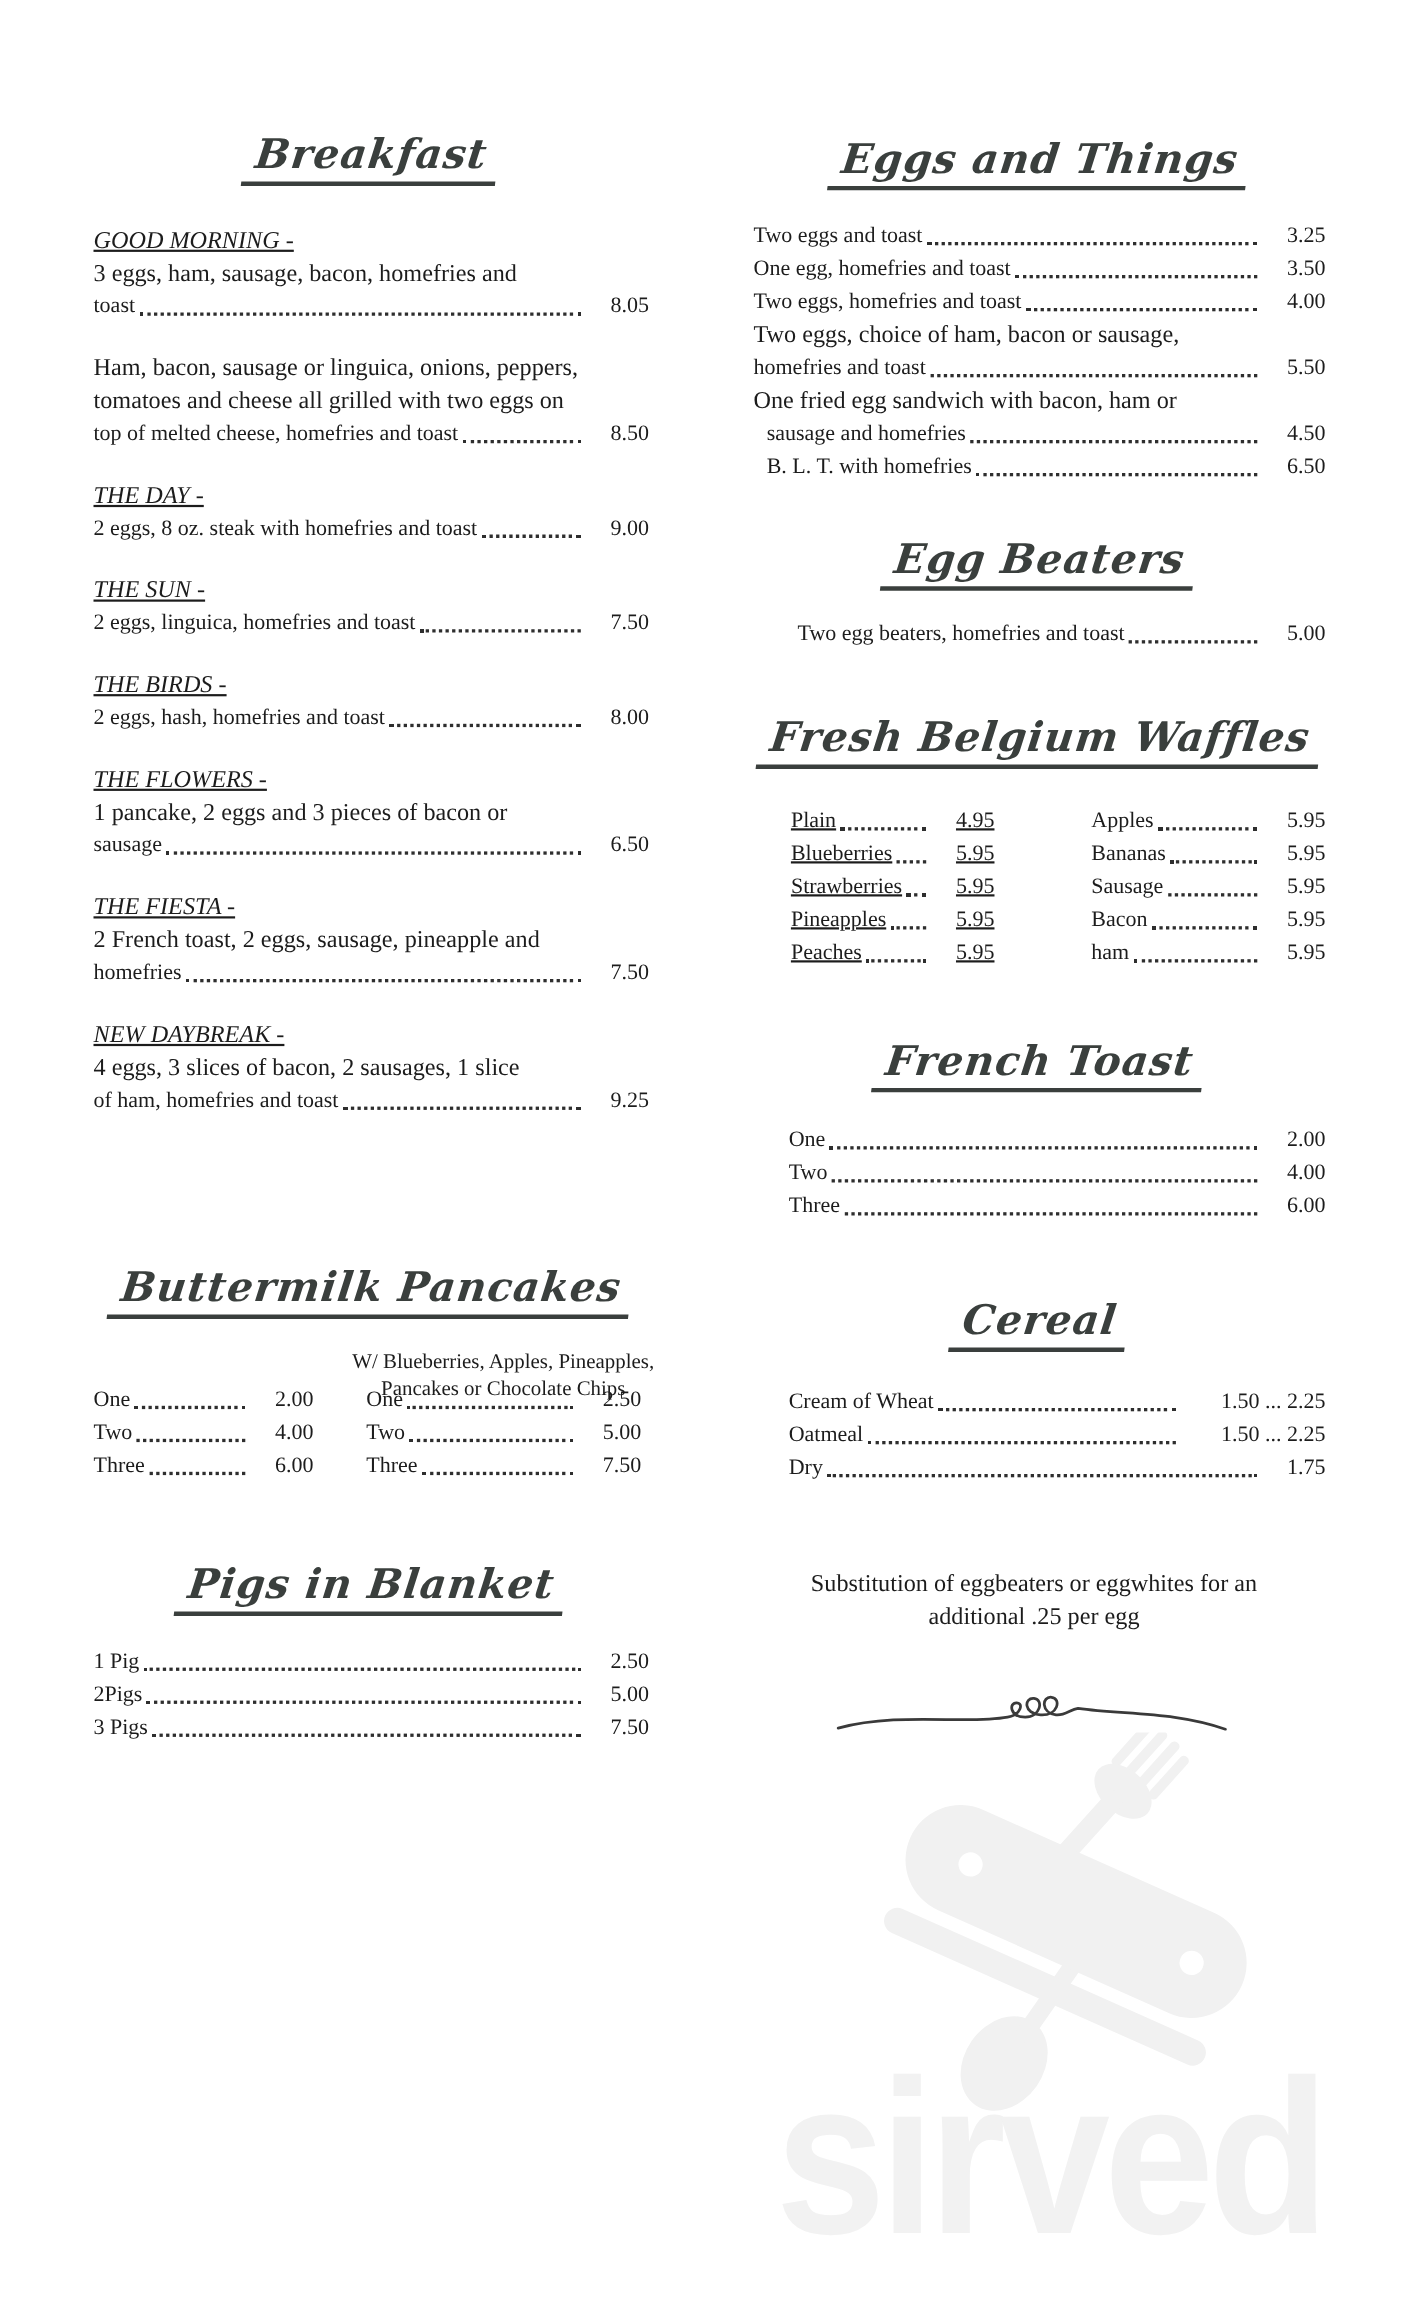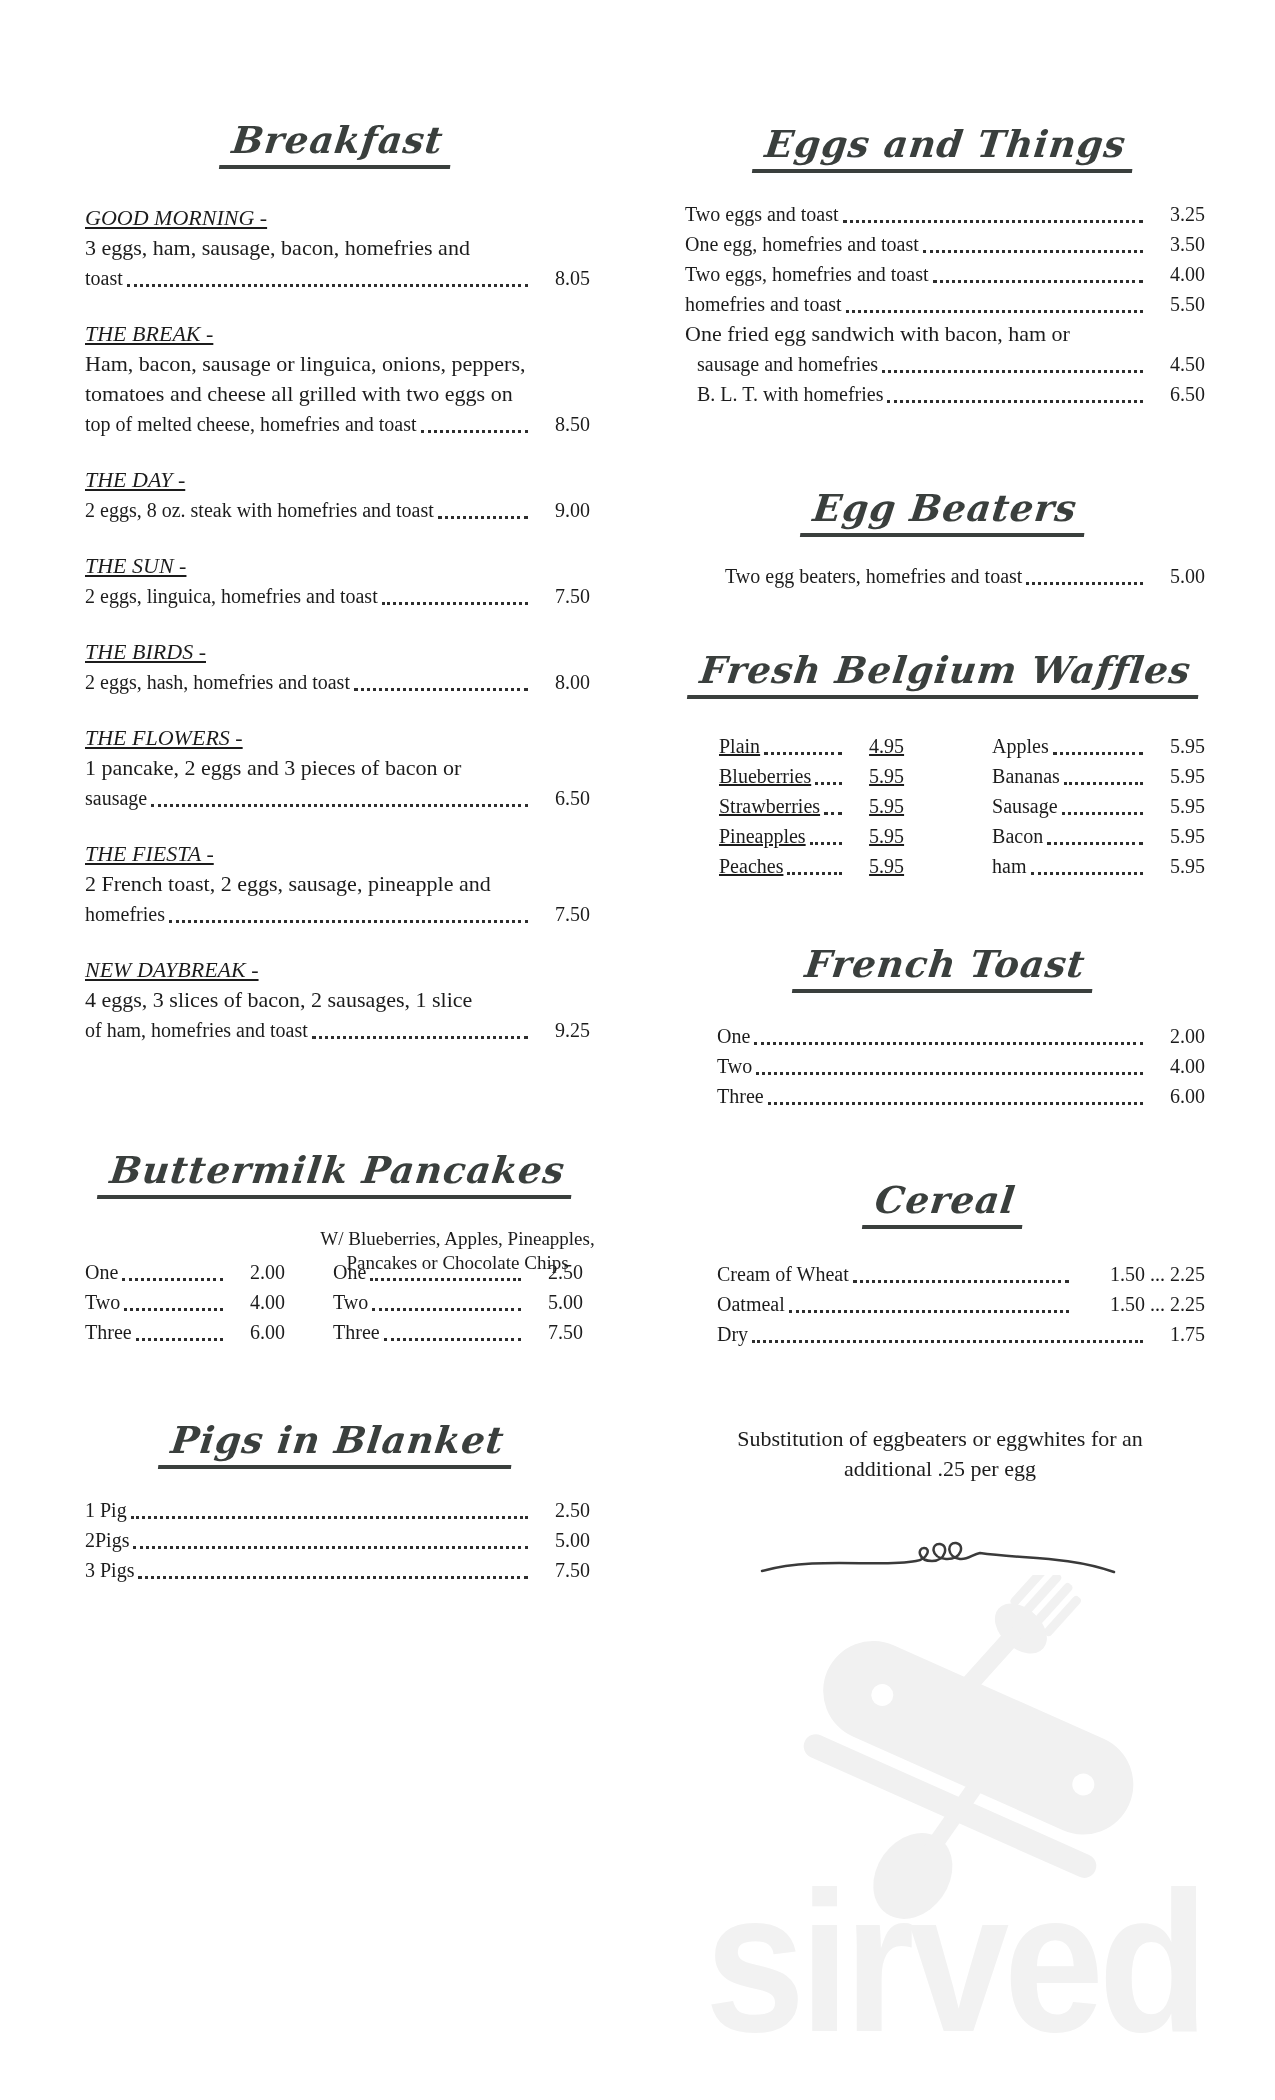--- a/index.html
+++ b/index.html
@@ -69,21 +69,20 @@
       <div class="item-name">GOOD MORNING -</div>
       <div class="line">3 eggs, ham, sausage, bacon, homefries and</div>
       <div class="prow">
           <span class="t">toast</span>
           <span class="leader"></span>
           <span class="price">8.05</span>
         </div>
     </div>
 
     <div class="item">
-      <div class="item-name">THE BREAK -</div>
       <div class="line">Ham, bacon, sausage or linguica, onions, peppers,</div>
       <div class="line">tomatoes and cheese all grilled with two eggs on</div>
       <div class="prow">
           <span class="t">top of melted cheese, homefries and toast</span>
           <span class="leader"></span>
           <span class="price">8.50</span>
         </div>
     </div>
 
     <div class="item">
@@ -221,20 +220,21 @@
     <div class="prow">
         <span class="t">One egg, homefries and toast</span>
         <span class="leader"></span>
         <span class="price">3.50</span>
       </div>
     <div class="prow">
         <span class="t">Two eggs, homefries and toast</span>
         <span class="leader"></span>
         <span class="price">4.00</span>
       </div>
+    <div class="line">Two eggs, choice of ham, bacon or sausage,</div>
     <div class="prow">
         <span class="t">homefries and toast</span>
         <span class="leader"></span>
         <span class="price">5.50</span>
       </div>
     <div class="line">One fried egg sandwich with bacon, ham or</div>
     <div class="prow indent">
         <span class="t">sausage and homefries</span>
         <span class="leader"></span>
         <span class="price">4.50</span>

